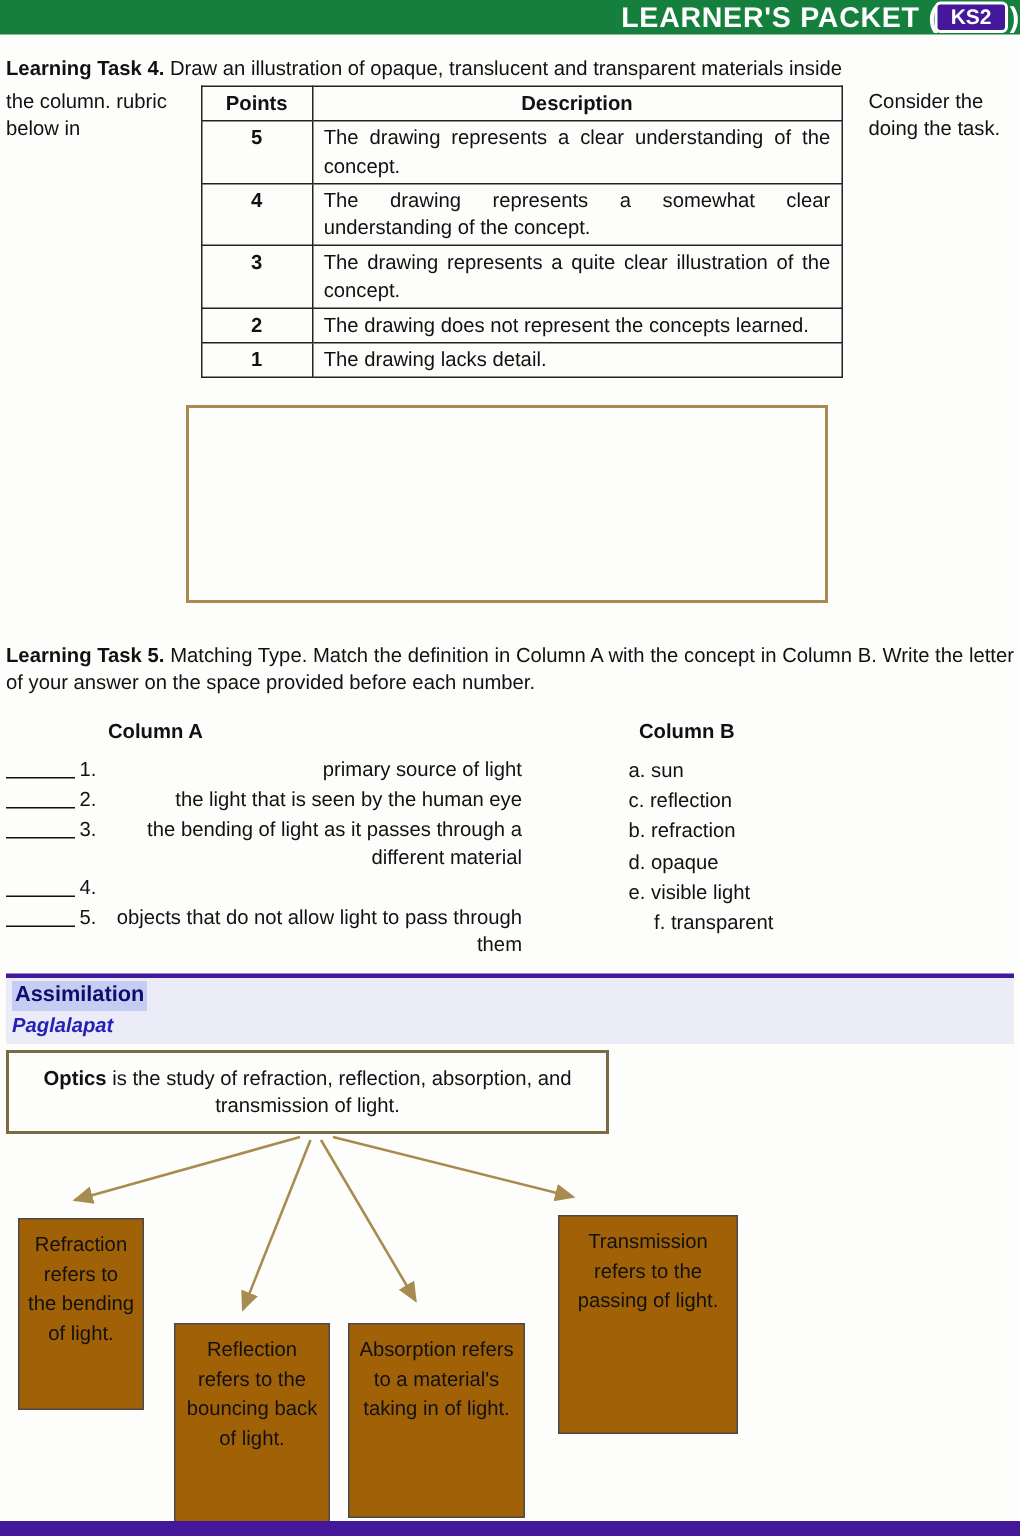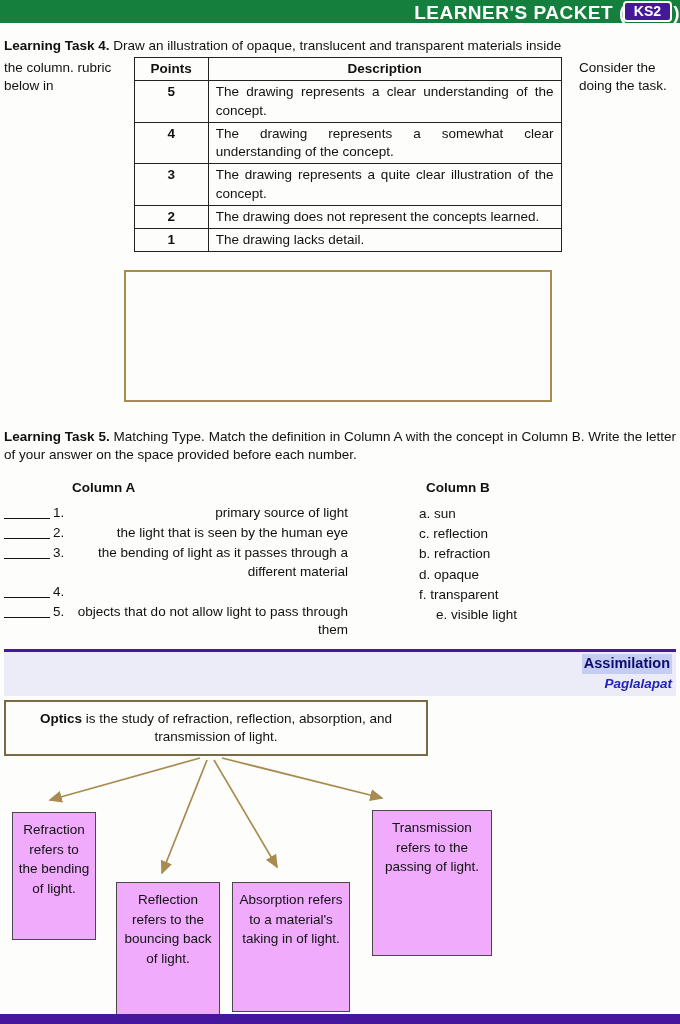--- a/index.html
+++ b/index.html
@@ -37,30 +37,30 @@
   .col-heading{font-weight:bold;margin-bottom:7px;}
   .colA .col-heading{margin-left:68px;}
   .colB .col-heading{margin-left:14px;}
   .match-item{display:flex;margin-bottom:2px;}
   .blank{flex:0 0 46px;height:14px;border-bottom:1.7px solid #111;margin-right:3px;}
   .item-num{flex:0 0 19px;}
   .item-text{width:276px;text-align:right;}
   .colB-item{margin-left:7px;line-height:1.5;}
   .colB-item:last-child{margin-left:24px;}
   
-  .assim{margin-top:8px;border-top:3px solid #44179b;background:#ecebf8;padding:2px 4px 3px;text-align:right;}
+  .assim{margin-top:8px;border-top:3px solid #44179b;background:#ecebf8;padding:2px 4px 3px;}
   .assim-title{display:inline-block;background:#c6cdf2;color:#0d0d6e;font-weight:bold;font-size:14.5px;padding:0 2px;}
   .assim-sub{color:#2323b8;font-weight:bold;font-style:italic;margin-top:1px;}
   
   .cmap{position:relative;height:330px;margin-top:4px;background:#fdfdfb;}
   .cmap svg{position:absolute;left:0;top:0;pointer-events:none;}
-  .cm-box{position:absolute;border:1.5px solid #4a4a4a;background:#f0abfc;text-align:center;
+  .cm-box{position:absolute;border:1.5px solid #4a4a4a;background:#a16207;text-align:center;
           padding:7px 5px;box-sizing:border-box;line-height:1.45;}
   .cm-root{left:26px;top:4px;width:372px;min-height:46px;border:2px solid #7c6a45;
-           display:flex;align-items:center;justify-content:center;padding:3px 24px;}
+           display:flex;align-items:center;justify-content:center;padding:3px 13px;}
   .cm-root .inner{text-align:center;}
   .cm-refraction{left:8px;top:112px;width:84px;height:128px;}
   .cm-reflection{left:112px;top:182px;width:104px;height:142px;}
   .cm-absorption{left:228px;top:182px;width:118px;height:130px;}
   .cm-transmission{left:368px;top:110px;width:120px;height:146px;}
   
   .bottombar{position:absolute;left:0;right:0;bottom:0;height:10px;background:#44179b;}
 </style>
 </head>
 <body>
@@ -146,22 +146,22 @@
           <span class="item-text">objects that do not allow light to pass through them</span>
         </div>
       </div>
 
       <div class="colB">
         <div class="col-heading">Column B</div>
         <div class="colB-item">a. sun</div>
         <div class="colB-item">c. reflection</div>
         <div class="colB-item">b. refraction</div>
         <div class="colB-item">d. opaque</div>
+        <div class="colB-item">e. visible light</div>
         <div class="colB-item">f. transparent</div>
-        <div class="colB-item">e. visible light</div>
       </div>
     </div>
 
     <div class="assim">
       <div><span class="assim-title">Assimilation</span></div>
       <div class="assim-sub">Paglalapat</div>
     </div>
 
     <div class="cmap">
       <svg width="672" height="330" viewBox="0 0 672 330">

